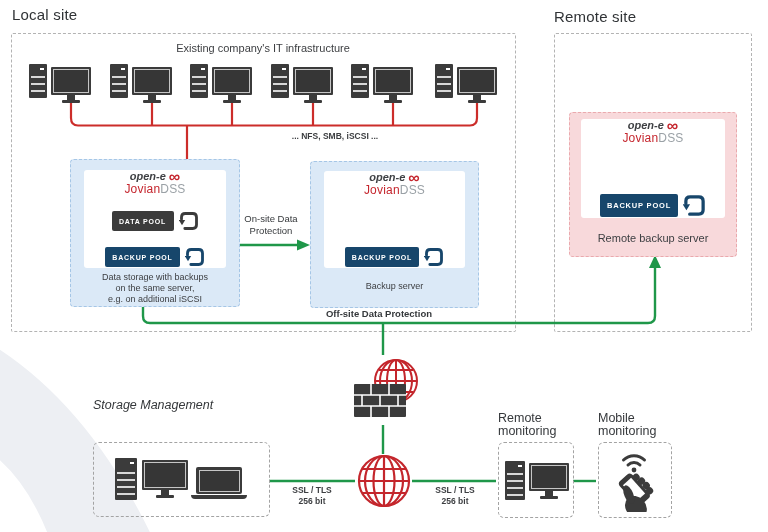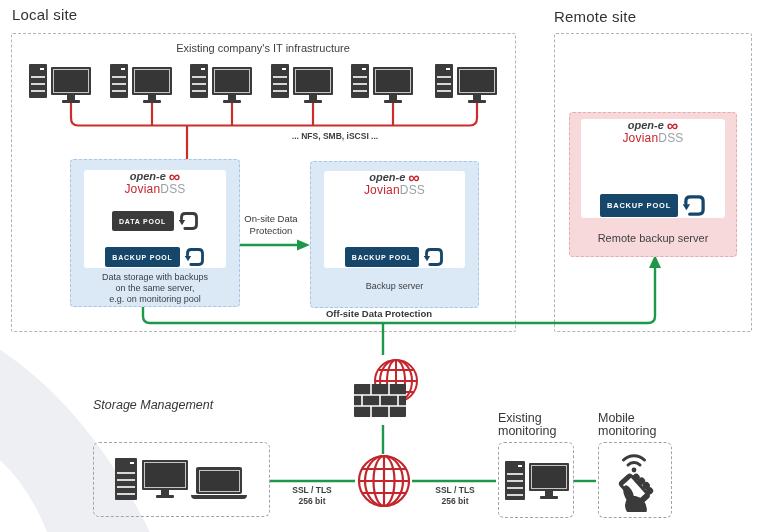--- a/index.html
+++ b/index.html
@@ -214,21 +214,21 @@
           <svg width="20" height="22" viewBox="0 0 24 24">
               <path d="M7 21 H16.5 Q21 21 21 16.5 V7.5 Q21 3 16.5 3 H7.5 Q3 3 3 7.5 V10" fill="none" stroke="currentColor" stroke-width="3.4" stroke-linecap="round"></path>
               <polygon points="-0.2,10.8 7.4,10.8 3.6,17" fill="currentColor"></polygon>
             </svg>
         </span>
       </div>
     </div>
     <div class="caption" style="top:112px;">
       <div>Data storage with backups</div>
       <div>on the same server,</div>
-      <div>e.g. on monitoring pool</div>
+      <div>e.g. on additional iSCSI</div>
     </div>
   </div>
 
   <div class="flow-label center" style="left:231px;top:213px;width:80px;">
     <div>On-site Data</div>
     <div>Protection</div>
   </div>
 
   <div class="server-box blue" style="left:310px;top:161px;width:167px;height:145px;">
     <div class="inner-white" style="top:9px;height:97px;gap:10px;">
@@ -294,21 +294,21 @@
   <div class="ssl" style="left:277px;top:485px;width:70px;">
     <div>SSL / TLS</div>
     <div>256 bit</div>
   </div>
   <div class="ssl" style="left:420px;top:485px;width:70px;">
     <div>SSL / TLS</div>
     <div>256 bit</div>
   </div>
 
   <div class="section-title" style="left:498px;top:412px;">
-    <div>Existing</div>
+    <div>Remote</div>
     <div>monitoring</div>
   </div>
   <div class="dash-box" style="left:498px;top:442px;width:74px;height:74px;"></div>
   <div class="computer" style="left:505px;top:461px;width:64px;height:44px;">
     <div class="tower t-mon"></div>
     <div class="monitor m-mon">
         <div class="scr"></div>
         <div class="neck"></div>
         <div class="base"></div>
       </div>

